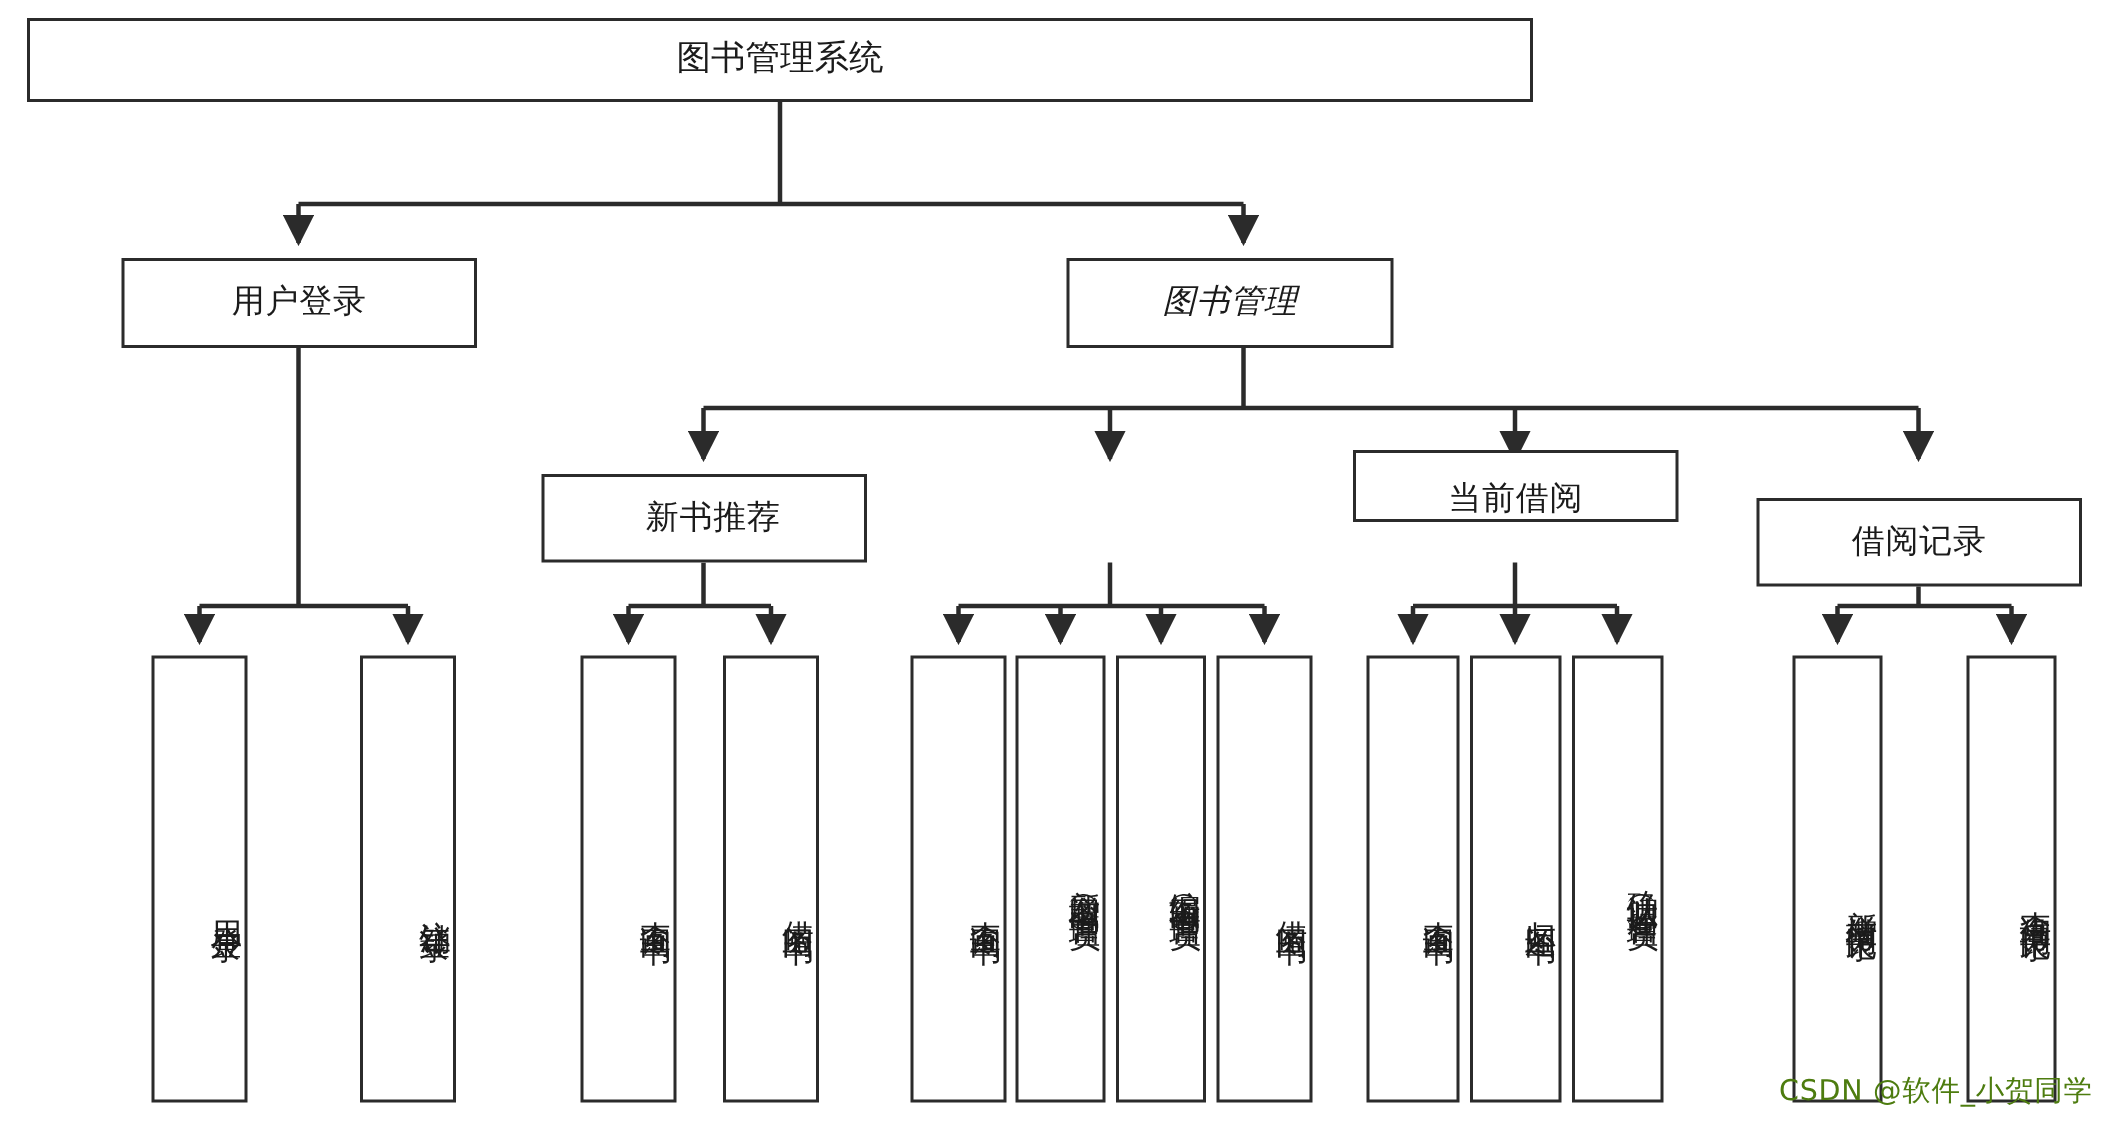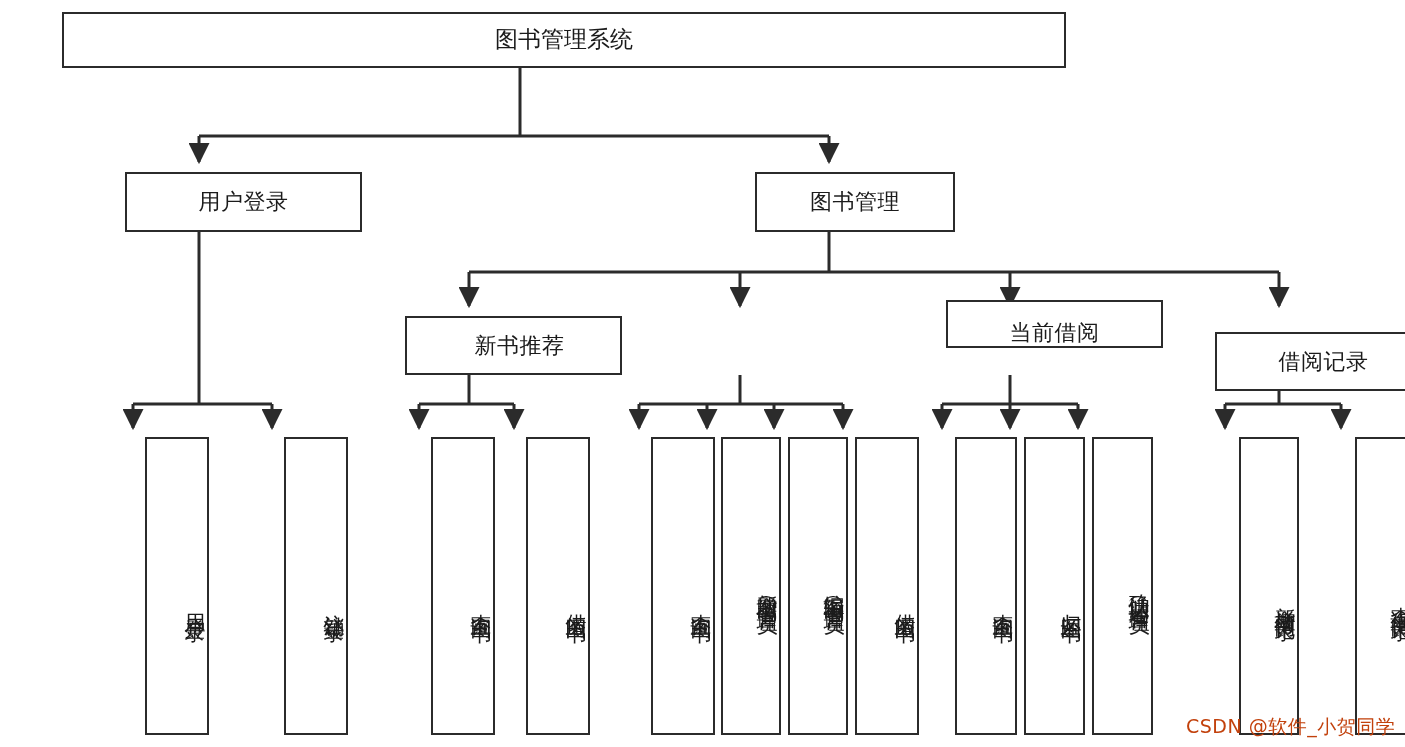--- a/index.html
+++ b/index.html
@@ -28,21 +28,20 @@
   .node {
     position: absolute;
     box-sizing: border-box;
     border: 2px solid #2b2b2b;
     background: #ffffff;
     display: flex;
     align-items: center;
     justify-content: center;
     color: #1b1b1b;
     line-height: 1.18;
-    margin-left: 44px;
   }
   .node.h {
     font-size: 22px;
     letter-spacing: 0.5px;
   }
   .node.root {
     font-size: 23px;
   }
   .node.v {
     font-size: 21px;
@@ -56,21 +55,21 @@
   .node.v .vtxt {
     writing-mode: vertical-rl;
     text-orientation: upright;
     white-space: nowrap;
   }
   .watermark {
     position: absolute;
     left: 1186px;
     top: 714px;
     font-size: 19px;
-    color: #c2410c;
+    color: #4d7c0f;
     white-space: nowrap;
     letter-spacing: 0.5px;
   }
 </style>
 </head>
 <body>
 
 <div id="canvas">
 
   <svg id="wires" viewBox="0 0 1405 747" xmlns="http://www.w3.org/2000/svg">
@@ -123,21 +122,21 @@
     </g>
   </svg>
 
   <div class="node root" style="left:18px;top:12px;width:1004px;height:56px;">
     <span>图书管理系统</span>
   </div>
 
   <div class="node h" style="left:81px;top:172px;width:237px;height:60px;">
     <span>用户登录</span>
   </div>
-  <div class="node h" style="left:711px;top:172px;width:200px;height:60px;">
+  <div class="node h" style="left:711px;top:172px;width:218px;height:60px;font-style:italic;">
     <span>图书管理</span>
   </div>
 
   <div class="node h" style="left:361px;top:316px;width:217px;height:59px;padding-left:12px;">
     <span>新书推荐</span>
   </div>
   <div class="node h" style="left:902px;top:300px;width:217px;height:48px;align-items:flex-end;">
     <span>当前借阅</span>
   </div>
   <div class="node h" style="left:1171px;top:332px;width:217px;height:59px;">

